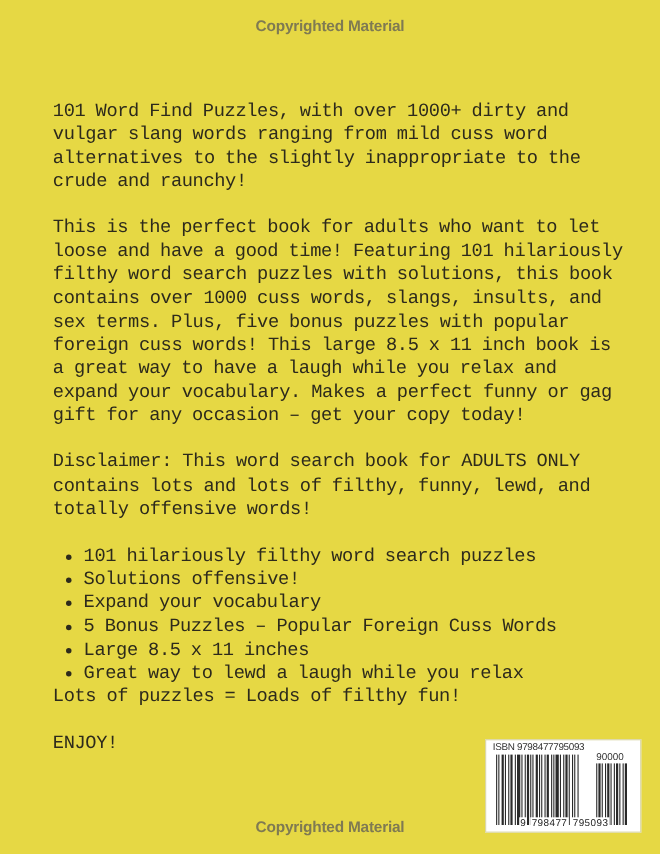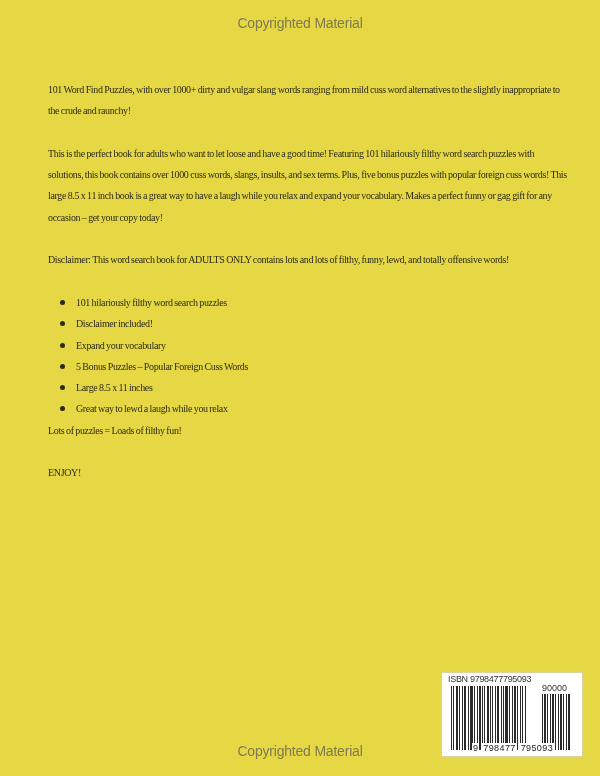--- a/index.html
+++ b/index.html
@@ -5,29 +5,29 @@
   html, body { margin:0; padding:0; }
   body {
     width:600px; height:776px; overflow:hidden;
     background:#e6d844;
     font-family:"DejaVu Sans", sans-serif;
     color:#2d2a1c;
     position:relative;
   }
   .watermark {
     position:absolute; left:0; width:600px; text-align:center;
-    font-family:"Liberation Sans", sans-serif; font-weight:normal;
+    font-family:"Liberation Sans", sans-serif; font-weight:bold;
     font-size:14px; color:#7f7a52; letter-spacing:-0.2px;
   }
   .wm-top { top:15px; }
   .wm-bottom { top:743px; }
   .content {
-    position:absolute; left:48px; top:79px; width:520px;
-    font-family:Liberation Serif, serif;
-    font-size:10px; line-height:21.3px; letter-spacing:-0.35px;
+    position:absolute; left:48px; top:91px; width:520px;
+    font-family:Liberation Mono, monospace;
+    font-size:17px; line-height:21.3px; letter-spacing:-0.35px;
     word-spacing:-0.5px;
   }
   .content p { margin:0; }
   .content p.gap { margin-bottom:21.3px; }
   ul.features { list-style:none; margin:0; padding:0; }
   ul.features li { position:relative; padding-left:28px; }
   ul.features li .bullet {
     position:absolute; left:12px; top:8px; width:5px; height:5px;
     border-radius:50%; background:#2d2a1c;
   }
@@ -58,21 +58,21 @@
 <body>
 
 <div class="watermark wm-top">Copyrighted Material</div>
 
 <div class="content">
   <p class="gap">101 Word Find Puzzles, with over 1000+ dirty and vulgar slang words ranging from mild cuss word alternatives to the slightly inappropriate to the crude and raunchy!</p>
   <p class="gap">This is the perfect book for adults who want to let loose and have a good time! Featuring 101 hilariously filthy word search puzzles with solutions, this book contains over 1000 cuss words, slangs, insults, and sex terms. Plus, five bonus puzzles with popular foreign cuss words! This large 8.5 x 11 inch book is a great way to have a laugh while you relax and expand your vocabulary. Makes a perfect funny or gag gift for any occasion – get your copy today!</p>
   <p class="gap">Disclaimer: This word search book for ADULTS ONLY contains lots and lots of filthy, funny, lewd, and totally offensive words!</p>
   <ul class="features">
     <li><span class="bullet"></span><span>101 hilariously filthy word search puzzles</span></li>
-    <li><span class="bullet"></span><span>Disclaimer included!</span></li>
+    <li><span class="bullet"></span><span>Solutions offensive!</span></li>
     <li><span class="bullet"></span><span>Expand your vocabulary</span></li>
     <li><span class="bullet"></span><span>5 Bonus Puzzles – Popular Foreign Cuss Words</span></li>
     <li><span class="bullet"></span><span>Large 8.5 x 11 inches</span></li>
     <li><span class="bullet"></span><span>Great way to lewd a laugh while you relax</span></li>
   </ul>
   <p class="gap">Lots of puzzles = Loads of filthy fun!</p>
   <p>ENJOY!</p>
 </div>
 
 <div class="barcode-box">

